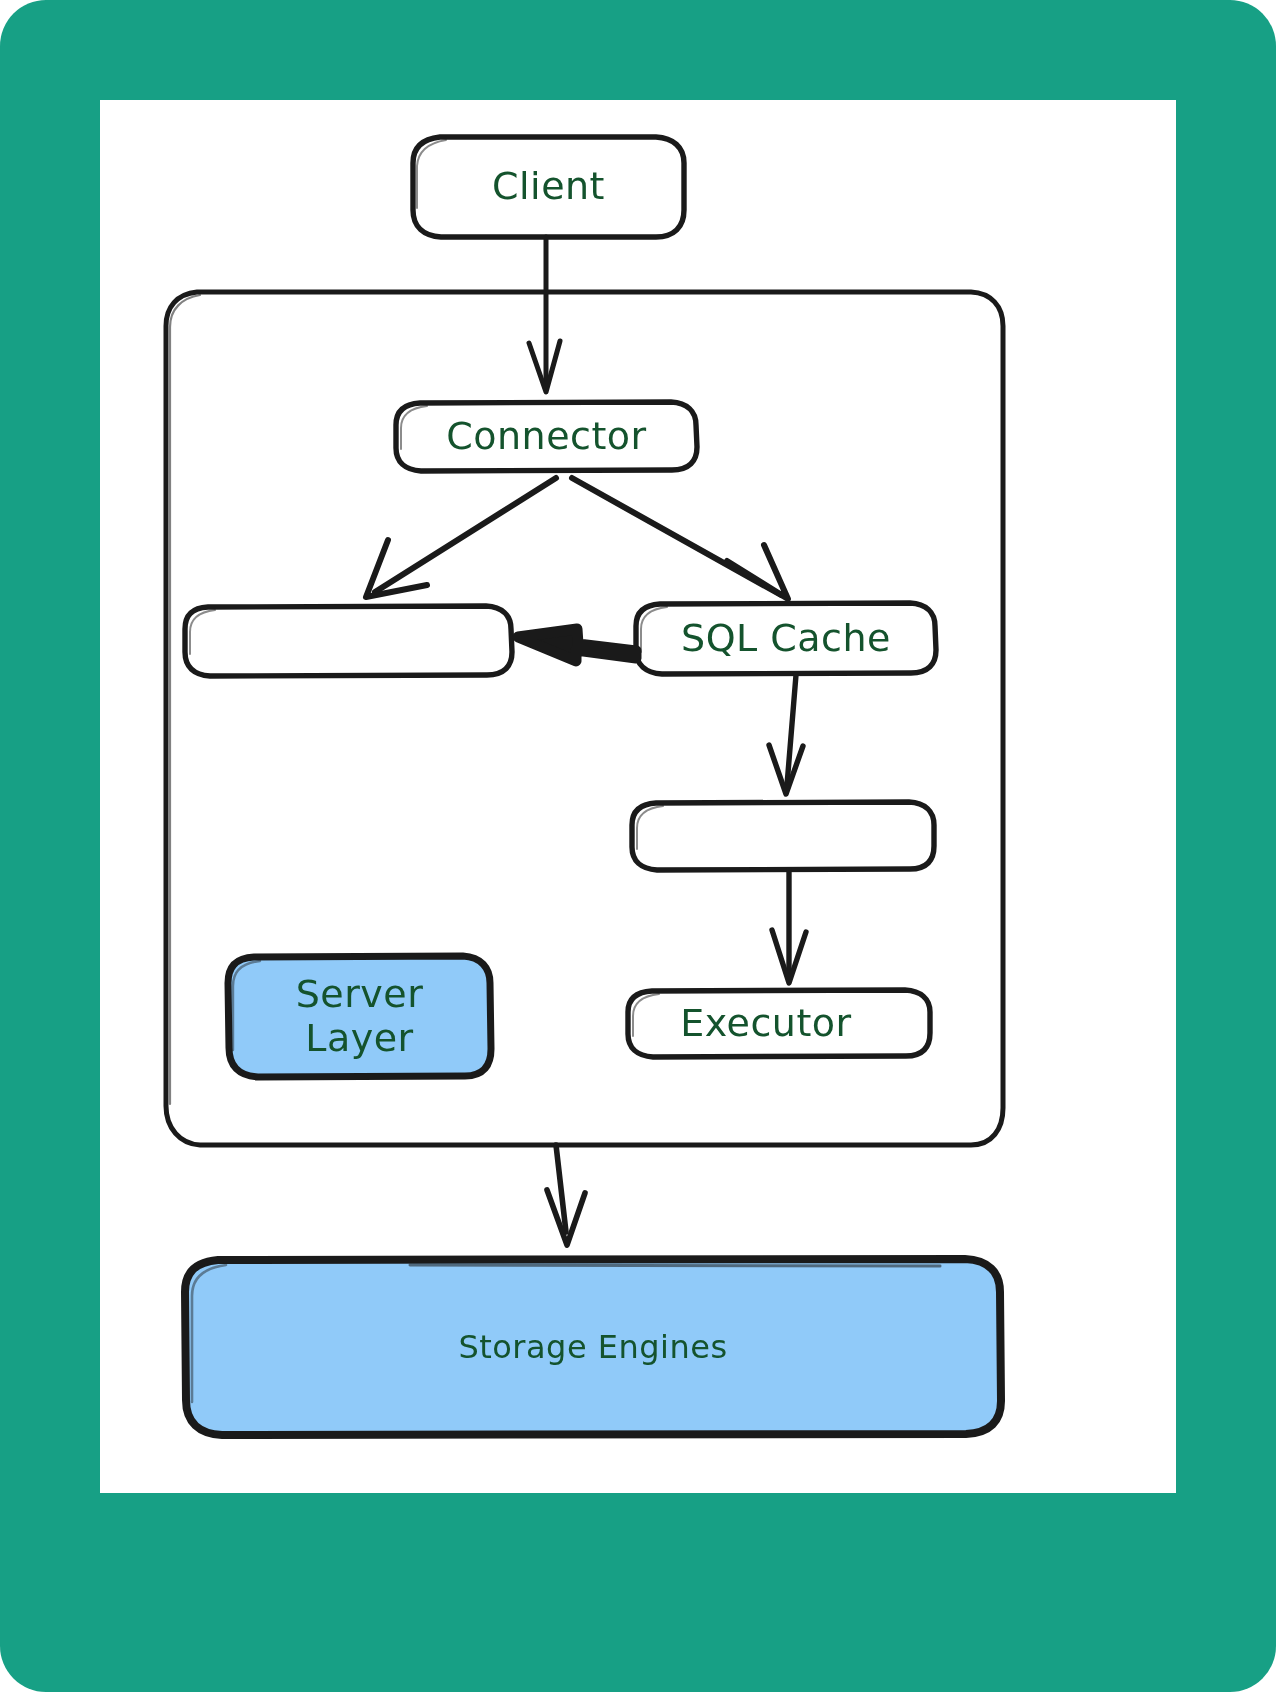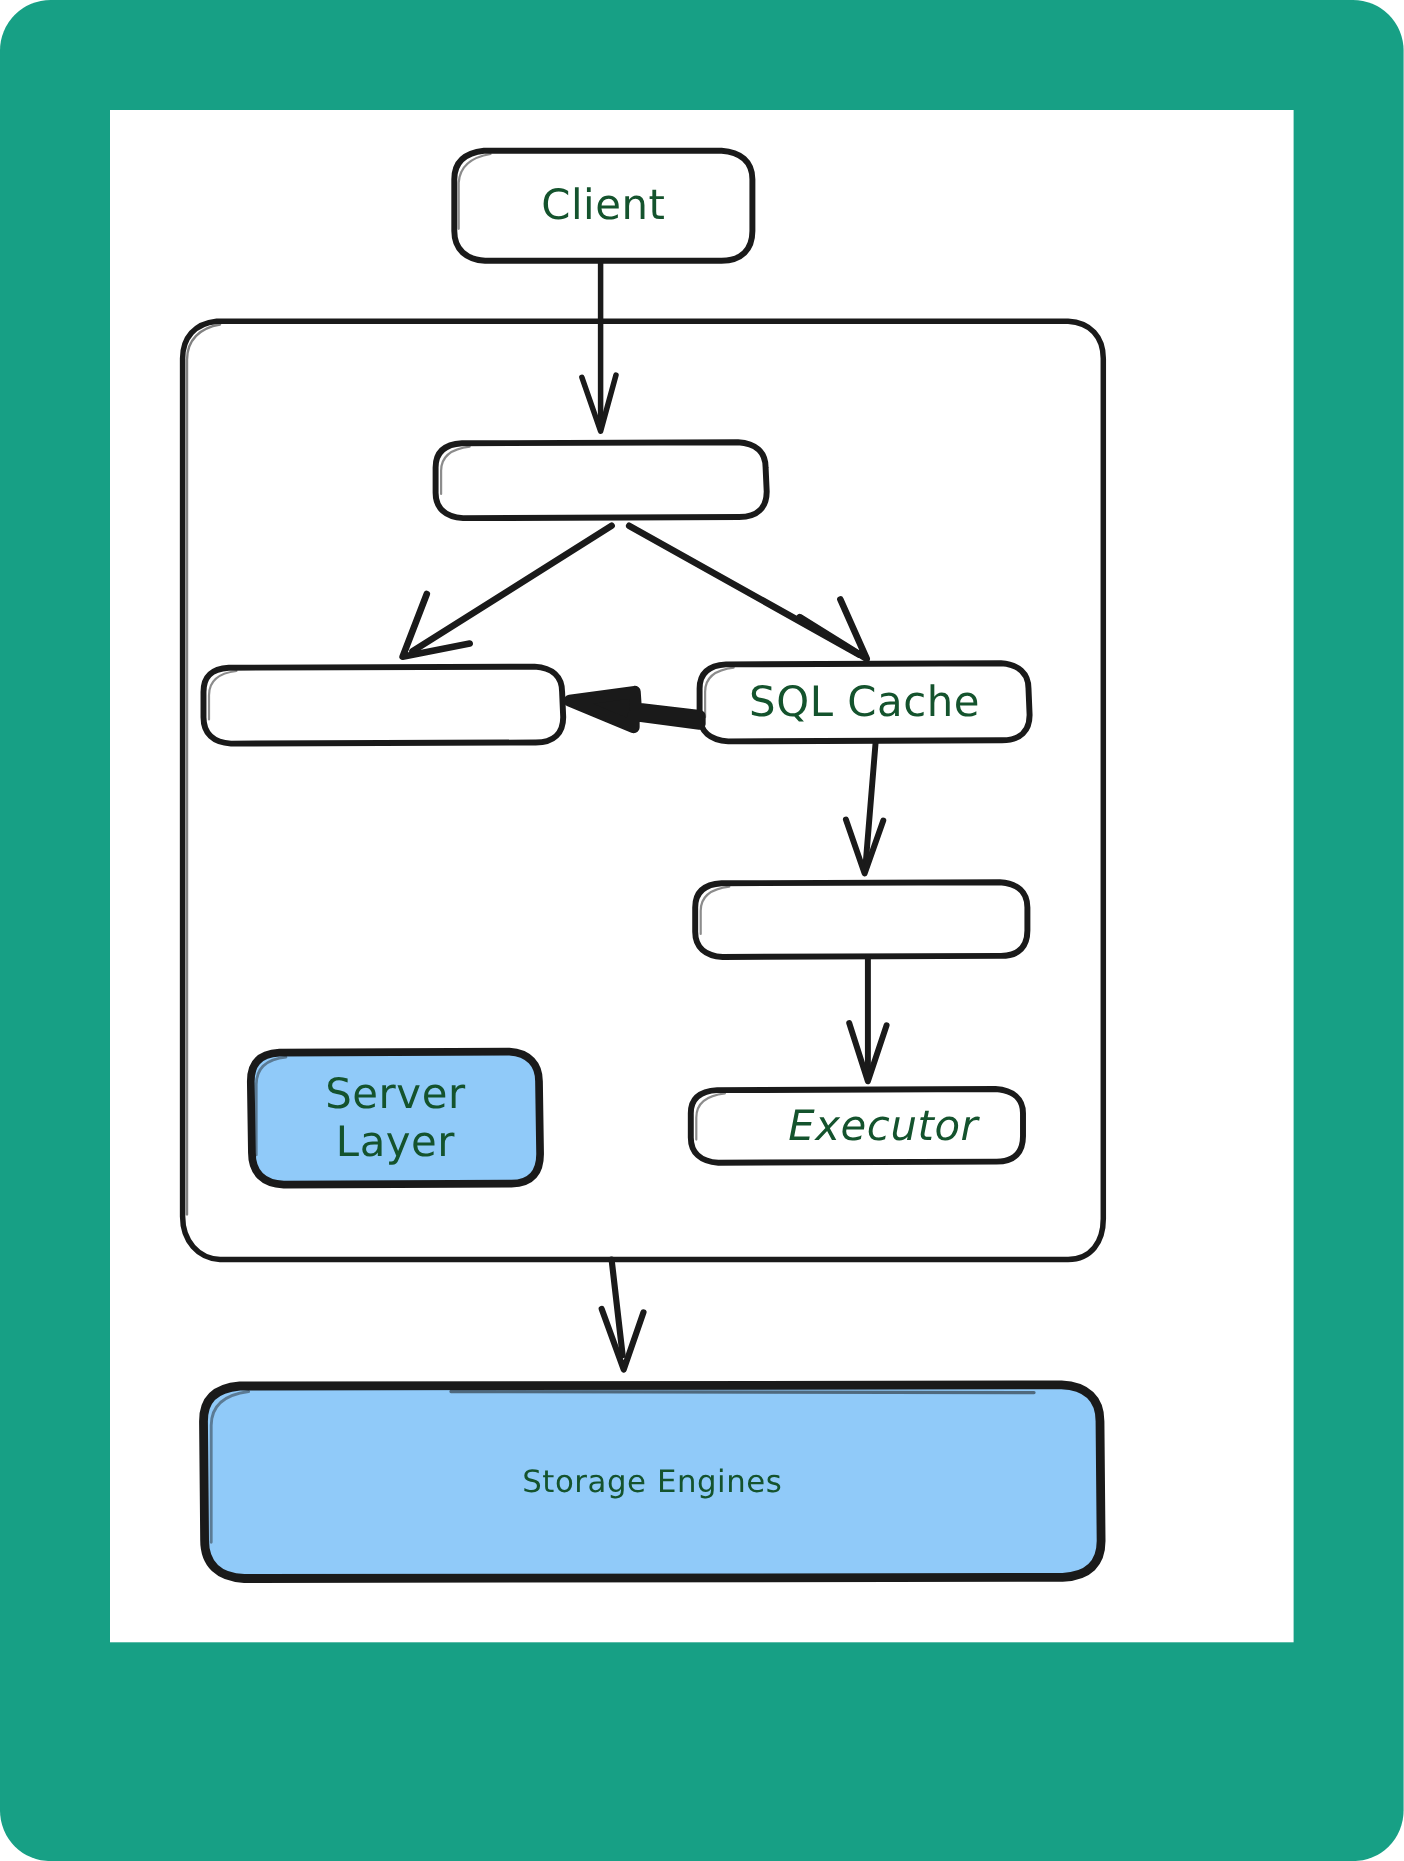--- a/index.html
+++ b/index.html
@@ -54,21 +54,21 @@
     text-align: center;
     font-family: "DejaVu Sans", sans-serif;
     font-size: 38px;
     color: #14532d;
     letter-spacing: 0.5px;
     line-height: 1.15;
     pointer-events: none;
     white-space: pre-line;
   }
   .node-label.big {
-    font-size: 28px;
+    font-size: 32px;
   }
 </style>
 </head>
 <body>
 
 <div id="stage">
 
   <div class="teal-bg"></div>
   <div class="canvas-panel"></div>
 
@@ -163,25 +163,26 @@
 
     <g>
       <path d="M556 1145 L566 1232" fill="none" stroke="#1A1A1A" stroke-width="5.6" stroke-linecap="round"></path>
       <path d="M547 1190 L567 1245 L585 1193" fill="none" stroke="#1A1A1A" stroke-width="5.6" stroke-linecap="round" stroke-linejoin="round"></path>
     </g>
 
   </svg>
 
   <div class="node-label" style="left:413px; top:137px; width:271px; height:100px;">Client</div>
 
+  <div class="node-label" style="left:396px; top:402px; width:301px; height:69px;">Connector</div>
 
 
   <div class="node-label" style="left:636px; top:603px; width:300px; height:71px;">SQL Cache</div>
 
 
-  <div class="node-label" style="left:652px; top:990px; width:302px; height:67px;font-style:italic;">Executor</div>
+  <div class="node-label" style="left:615px; top:990px; width:302px; height:67px;">Executor</div>
 
   <div class="node-label" style="left:228px; top:956px; width:263px; height:121px;">Server
 Layer</div>
 
   <div class="node-label big" style="left:185px; top:1259px; width:816px; height:176px;">Storage Engines</div>
 
 </div>
 
 </body></html>

